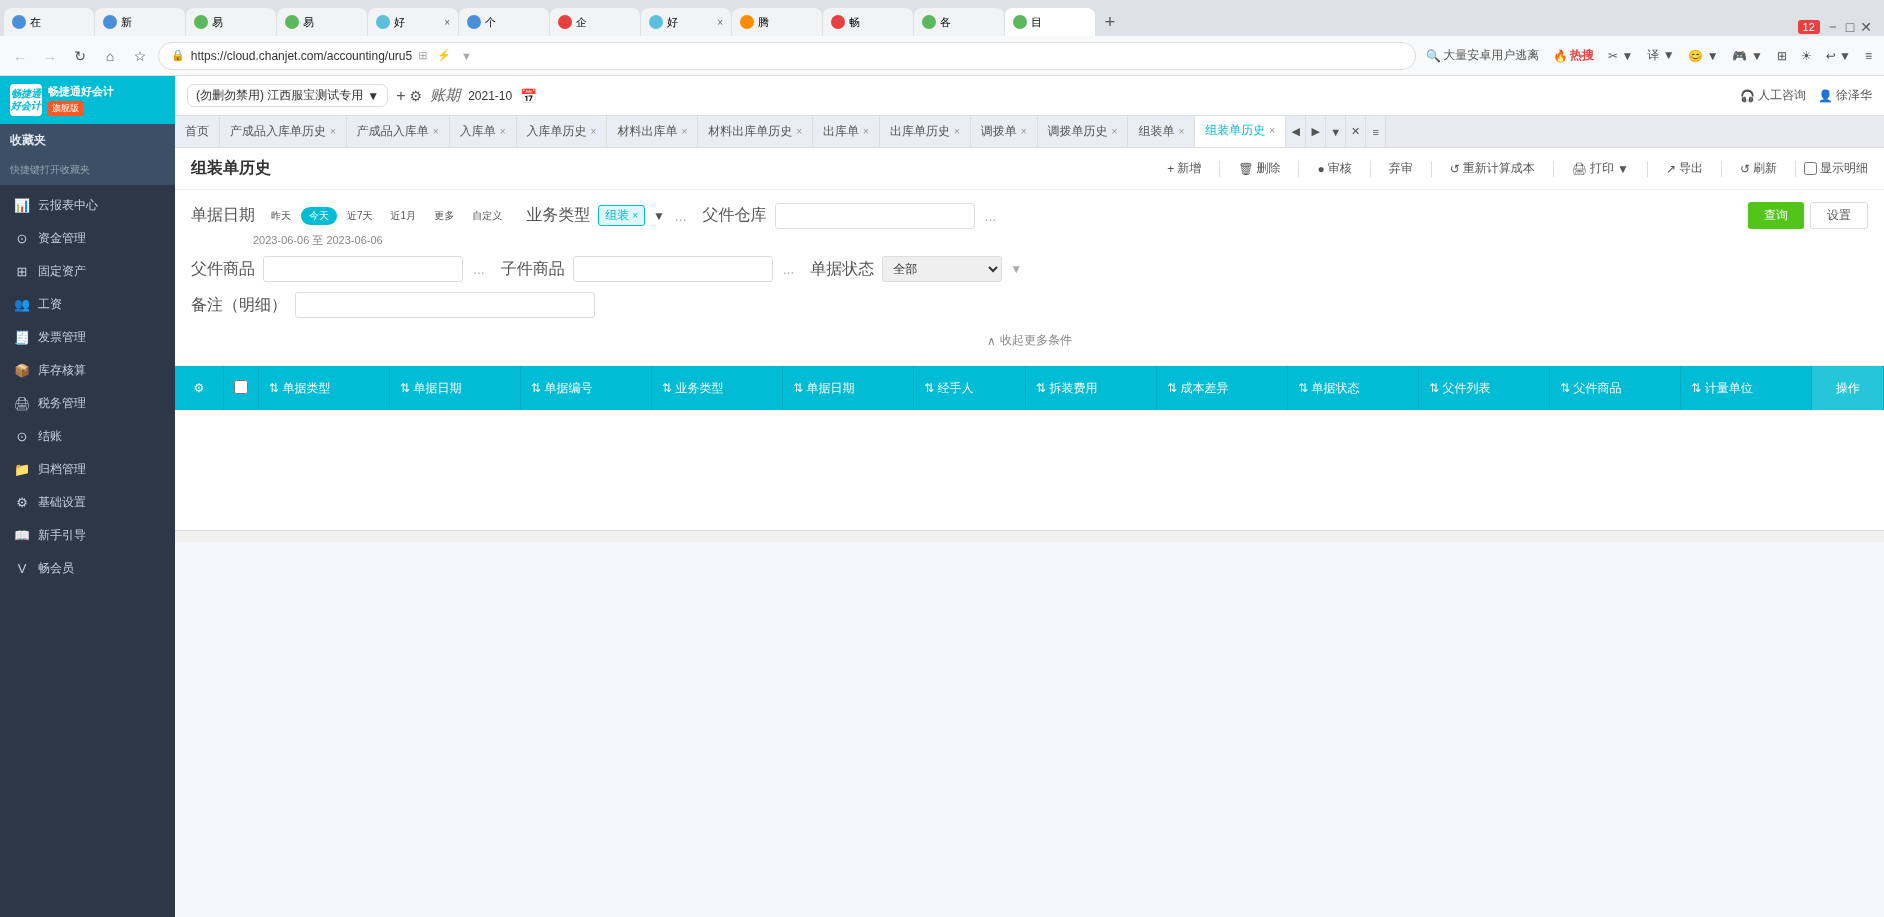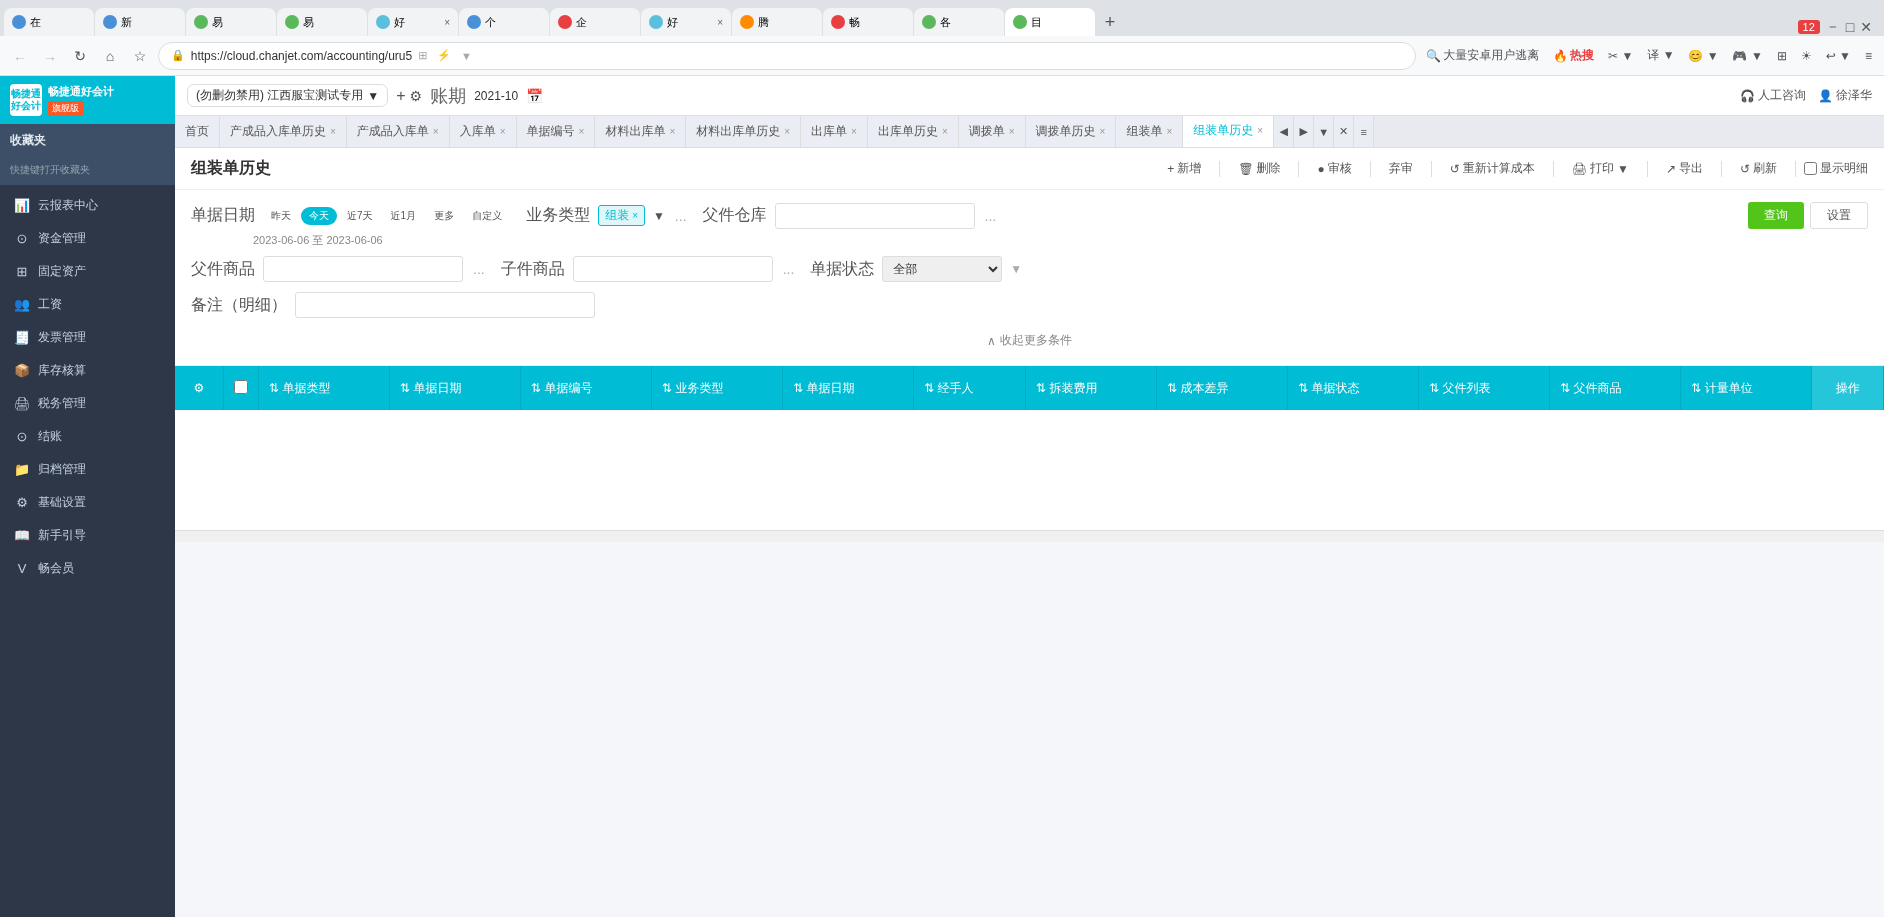--- a/index.html
+++ b/index.html
@@ -23,37 +23,37 @@
     .address-url { color: #333; font-size: 12px; }
     .toolbar-btn { font-size: 12px; color: #555; cursor: pointer; padding: 2px 4px; border-radius: 3px; display: flex; align-items: center; gap: 2px; }
 
     
     .app-container { display: flex; height: calc(917px - 76px); }
 
     
     .sidebar { width: 175px; background: #2d3748; color: #e2e8f0; display: flex; flex-direction: column; flex-shrink: 0; }
     .sidebar-header { background: #00bcd4; padding: 8px 10px; display: flex; align-items: center; gap: 6px; }
     .sidebar-logo { width: 32px; height: 32px; background: #fff; border-radius: 4px; display: flex; align-items: center; justify-content: center; }
-    .sidebar-logo-inner { font-size: 10px; color: #00bcd4; font-weight: bold; text-align: right; line-height: 1.2; }
+    .sidebar-logo-inner { font-size: 10px; color: #00bcd4; font-weight: bold; text-align: right; line-height: 1.2; font-style: italic; }
 
     .sidebar-favorites { background: #3d4f66; padding: 8px 10px; }
     .sidebar-favorites-title { font-size: 12px; color: #e2e8f0; font-weight: bold; margin-bottom: 14px; }
     .sidebar-favorites-sub { font-size: 10px; color: #90a4b0; }
 
     .sidebar-nav { flex: 1; overflow-y: auto; padding: 4px 0; }
     .sidebar-nav-item { display: flex; align-items: center; gap: 8px; padding: 8px 14px; cursor: pointer; color: #c5cfe0; font-size: 12px; }
     .sidebar-nav-icon { width: 16px; height: 16px; display: flex; align-items: center; justify-content: center; font-size: 13px; }
 
     
     .main-content { flex: 1; display: flex; flex-direction: column; overflow: hidden; background: #f5f6fa; }
 
     
     .top-bar { height: 40px; background: #fff; display: flex; align-items: center; padding: 0 12px; gap: 8px; border-bottom: 1px solid #e0e0e0; flex-shrink: 0; }
     .company-selector { display: flex; align-items: center; gap: 4px; border: 1px solid #ddd; border-radius: 7px; padding: 2px 8px; cursor: pointer; font-size: 12px; color: #333; }
-    .period-label { font-size: 18px; color: #666; }
+    .period-label { font-size: 15px; color: #666; font-style: italic; }
     .period-value { font-size: 12px; color: #333; }
     .top-bar-right { margin-left: auto; display: flex; align-items: center; gap: 12px; }
     .top-bar-service { font-size: 12px; color: #555; display: flex; align-items: center; gap: 3px; cursor: pointer; }
     .top-bar-user { font-size: 12px; color: #555; display: flex; align-items: center; gap: 3px; cursor: pointer; }
 
     
     .page-tabs { display: flex; align-items: center; background: #e8eaf0; border-bottom: 1px solid #ddd; overflow-x: auto; flex-shrink: 0; height: 32px; }
     .page-tab { display: flex; align-items: center; padding: 8px 10px; height: 48px; font-size: 12px; color: #555; cursor: pointer; white-space: nowrap; border-right: 1px solid #ddd; background: #ebedf5; }
     .page-tab.active { background: #fff; color: #00bcd4; border-bottom: 2px solid #00bcd4; }
     .page-tab-close { margin-left: 4px; font-size: 10px; color: #999; cursor: pointer; }
@@ -312,21 +312,21 @@
       </div>
       <div class="page-tab">
         <span>产成品入库单</span>
         <span class="page-tab-close">×</span>
       </div>
       <div class="page-tab">
         <span>入库单</span>
         <span class="page-tab-close">×</span>
       </div>
       <div class="page-tab">
-        <span>单据编号</span>
+        <span>入库单历史</span>
         <span class="page-tab-close">×</span>
       </div>
       <div class="page-tab">
         <span>材料出库单</span>
         <span class="page-tab-close">×</span>
       </div>
       <div class="page-tab">
         <span>材料出库单历史</span>
         <span class="page-tab-close">×</span>
       </div>

